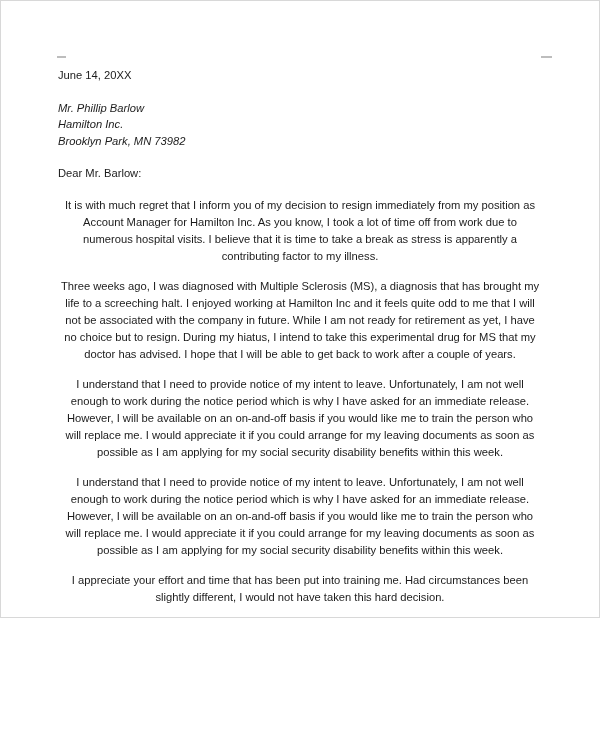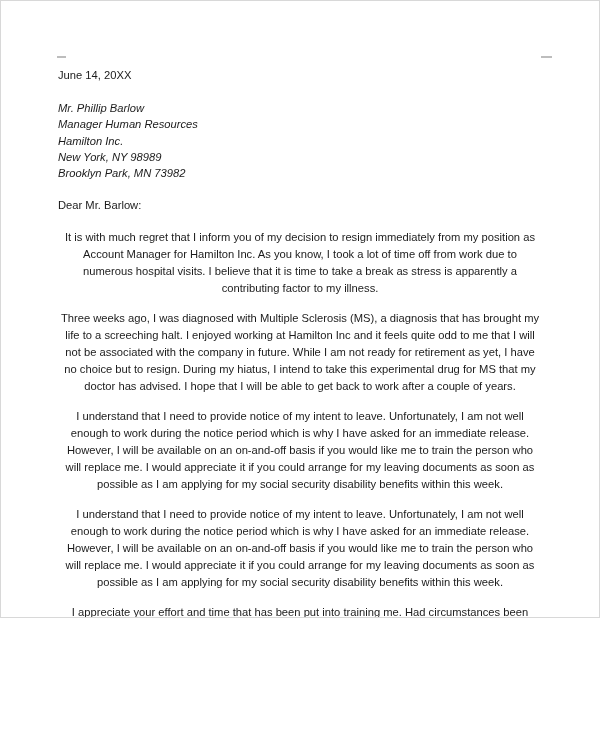--- a/index.html
+++ b/index.html
@@ -85,23 +85,21 @@
 
   <div class="margin-tick left"></div>
   <div class="margin-tick right"></div>
 
   <div class="letter">
 
     <p class="date-line">June 14, 20XX</p>
 
     <div class="address-block">
       <p class="address-line">Mr. Phillip Barlow</p>
-      <p class="address-line">Manager Human Resources</p>
       <p class="address-line">Hamilton Inc.</p>
-      <p class="address-line">New York, NY 98989</p>
       <p class="address-line">Brooklyn Park, MN 73982</p>
     </div>
 
     <p class="salutation">Dear Mr. Barlow:</p>
 
     <p class="body-para">It is with much regret that I inform you of my decision to resign immediately from my position as Account Manager for Hamilton Inc. As you know, I took a lot of time off from work due to numerous hospital visits. I believe that it is time to take a break as stress is apparently a contributing factor to my illness.</p>
     <p class="body-para">Three weeks ago, I was diagnosed with Multiple Sclerosis (MS), a diagnosis that has brought my life to a screeching halt. I enjoyed working at Hamilton Inc and it feels quite odd to me that I will not be associated with the company in future. While I am not ready for retirement as yet, I have no choice but to resign. During my hiatus, I intend to take this experimental drug for MS that my doctor has advised. I hope that I will be able to get back to work after a couple of years.</p>
     <p class="body-para">I understand that I need to provide notice of my intent to leave. Unfortunately, I am not well enough to work during the notice period which is why I have asked for an immediate release. However, I will be available on an on-and-off basis if you would like me to train the person who will replace me. I would appreciate it if you could arrange for my leaving documents as soon as possible as I am applying for my social security disability benefits within this week.</p>
     <p class="body-para">I understand that I need to provide notice of my intent to leave. Unfortunately, I am not well enough to work during the notice period which is why I have asked for an immediate release. However, I will be available on an on-and-off basis if you would like me to train the person who will replace me. I would appreciate it if you could arrange for my leaving documents as soon as possible as I am applying for my social security disability benefits within this week.</p>
     <p class="body-para">I appreciate your effort and time that has been put into training me. Had circumstances been slightly different, I would not have taken this hard decision.</p>

